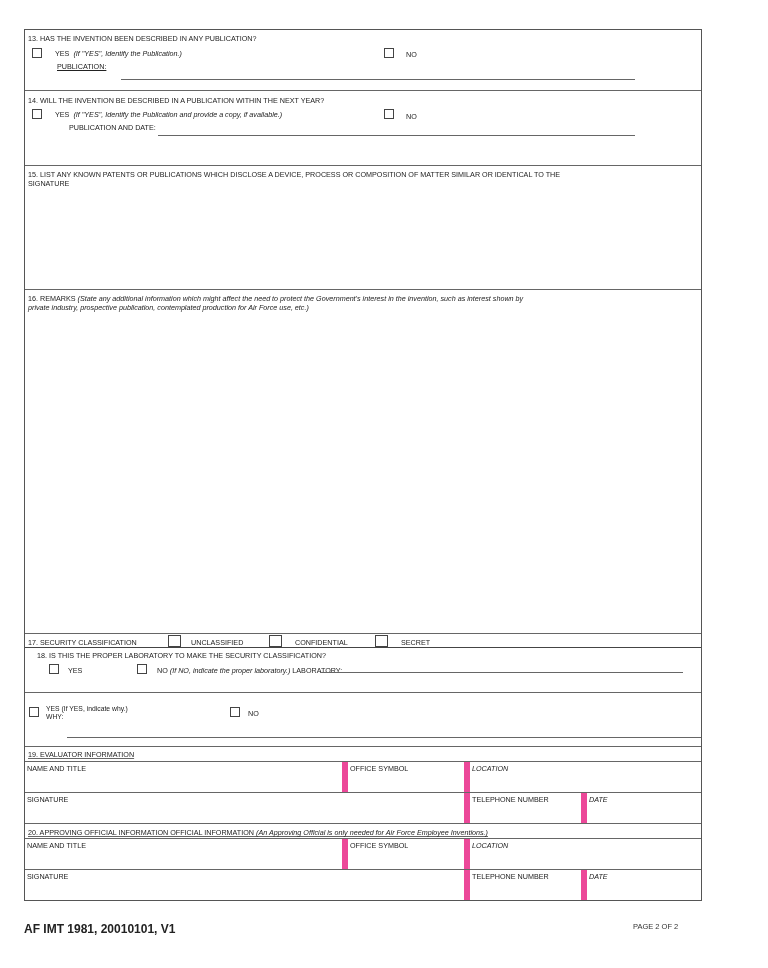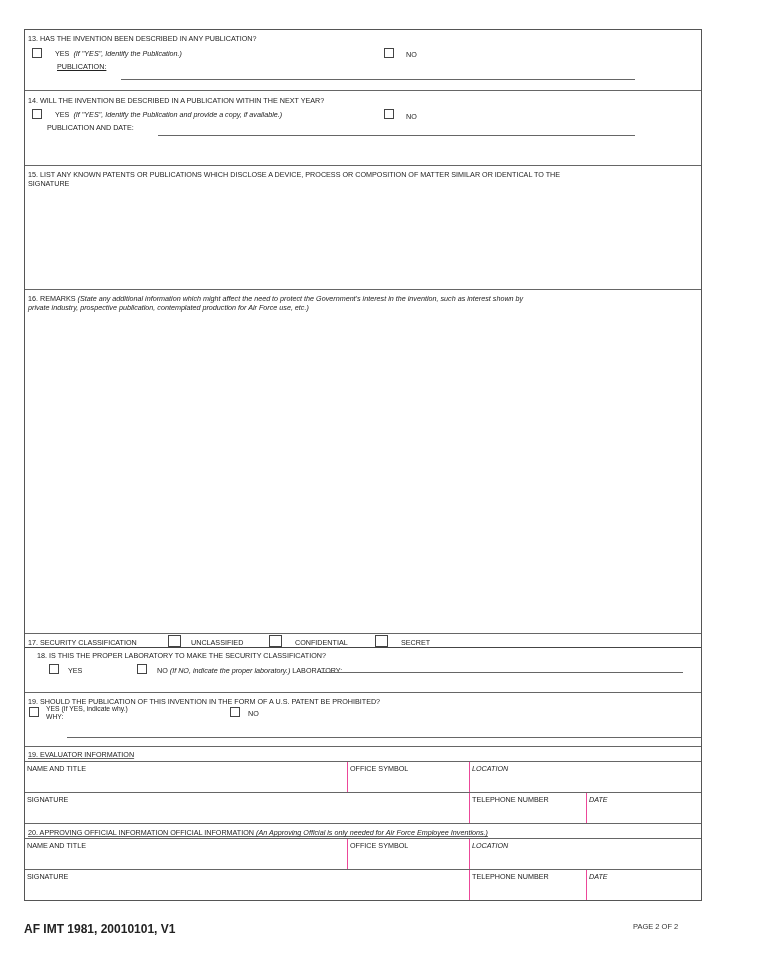--- a/index.html
+++ b/index.html
@@ -5,21 +5,21 @@
   html, body { margin: 0; padding: 0; background: #ffffff; }
   body { width: 768px; height: 968px; position: relative; font-family: "Liberation Sans", sans-serif; color: #222; overflow: hidden; }
   .form { position: absolute; left: 24px; top: 29px; width: 676px; border: 1.5px solid #555; border-bottom: none; }
   .sec { position: relative; border-bottom: 1px solid #666; box-sizing: border-box; }
   .lbl { font-size: 7.2px; letter-spacing: 0; color: #222; white-space: nowrap; }
   .it { font-style: italic; }
   .cb { position: absolute; width: 10px; height: 10px; border: 1.2px solid #444; background: #fff; box-sizing: border-box; }
   .line { position: absolute; height: 0; border-top: 1px solid #666; }
   .abs { position: absolute; }
   .grid-row { display: flex; border-top: 1px solid #666; }
-  .cell { box-sizing: border-box; border-right: 1px solid #ec4899; padding: 2px 2px; font-size: 7.2px; }
+  .cell { box-sizing: border-box; border-right: 6px solid #ec4899; padding: 2px 2px; font-size: 7.2px; }
   .cell:last-child { border-right: none; font-style: italic; }
   .footer-left { position: absolute; left: 24px; top: 922px; font-size: 12px; font-weight: bold; color: #222; }
   .footer-right { position: absolute; left: 633px; top: 922px; font-size: 7.5px; color: #333; }
 </style>
 </head>
 <body>
 
 <div class="form">
 
   <div class="sec" style="height:61px;">
@@ -31,21 +31,21 @@
     <div class="lbl abs" style="left:32px;top:32px;text-decoration:underline;">PUBLICATION:</div>
     <div class="line" style="left:96px;top:49px;width:514px;"></div>
   </div>
 
   <div class="sec" style="height:75px;">
     <div class="lbl abs" style="left:3px;top:5px;">14.  WILL THE INVENTION BE DESCRIBED IN A PUBLICATION WITHIN THE NEXT YEAR?</div>
     <div class="cb" style="left:7px;top:18px;"></div>
     <div class="lbl abs" style="left:30px;top:19px;"><span>YES</span>&nbsp;&nbsp;<span class="it">(If "YES", Identify the Publication and provide a copy, if available.)</span></div>
     <div class="cb" style="left:359px;top:18px;"></div>
     <div class="lbl abs" style="left:381px;top:21px;">NO</div>
-    <div class="lbl abs" style="left:22px;top:32px;">PUBLICATION AND DATE:</div>
+    <div class="lbl abs" style="left:44px;top:32px;">PUBLICATION AND DATE:</div>
     <div class="line" style="left:133px;top:44px;width:477px;"></div>
   </div>
 
   <div class="sec" style="height:124px;">
     <div class="lbl abs" style="left:3px;top:4px;">15. LIST ANY KNOWN PATENTS OR PUBLICATIONS WHICH DISCLOSE A DEVICE, PROCESS OR COMPOSITION OF MATTER SIMILAR OR IDENTICAL TO THE</div>
     <div class="lbl abs" style="left:3px;top:13px;">SIGNATURE</div>
   </div>
 
   <div class="sec" style="height:344px;">
     <div class="lbl abs" style="left:3px;top:4px;"><span>16. REMARKS</span> <span class="it">(State any additional information which might affect the need to protect the Government's interest in the invention, such as interest shown by</span></div>
@@ -65,21 +65,20 @@
   <div class="sec" style="height:45px;">
     <div class="lbl abs" style="left:12px;top:3px;">18. IS THIS THE PROPER LABORATORY TO MAKE THE SECURITY CLASSIFICATION?</div>
     <div class="cb" style="left:24px;top:16px;"></div>
     <div class="lbl abs" style="left:43px;top:18px;">YES</div>
     <div class="cb" style="left:112px;top:16px;"></div>
     <div class="lbl abs" style="left:132px;top:18px;"><span>NO</span> <span class="it">(If NO, indicate the proper laboratory.)</span> <span>LABORATORY:</span></div>
     <div class="line" style="left:295px;top:24px;width:363px;"></div>
   </div>
 
   <div class="sec" style="height:54px;">
-    <div class="lbl abs" style="left:3px;top:4px;">19.  SHOULD THE PUBLICATION OF THIS INVENTION IN THE FORM OF A U.S. PATENT BE PROHIBITED?</div>
     <div class="cb" style="left:4px;top:14px;"></div>
     <div class="lbl abs" style="left:21px;top:12px;font-size:6.8px;">YES (If YES, indicate why.)</div>
     <div class="lbl abs" style="left:21px;top:20px;font-size:6.8px;">WHY:</div>
     <div class="cb" style="left:205px;top:14px;"></div>
     <div class="lbl abs" style="left:223px;top:16px;">NO</div>
     <div class="line" style="left:42px;top:44px;width:634px;"></div>
   </div>
 
   <div class="sec" style="border-bottom:1px solid #666;">
     <div class="lbl" style="padding:3px 3px 1px;height:10px;text-decoration:underline;text-decoration-color:#666;">19.  EVALUATOR INFORMATION</div>

